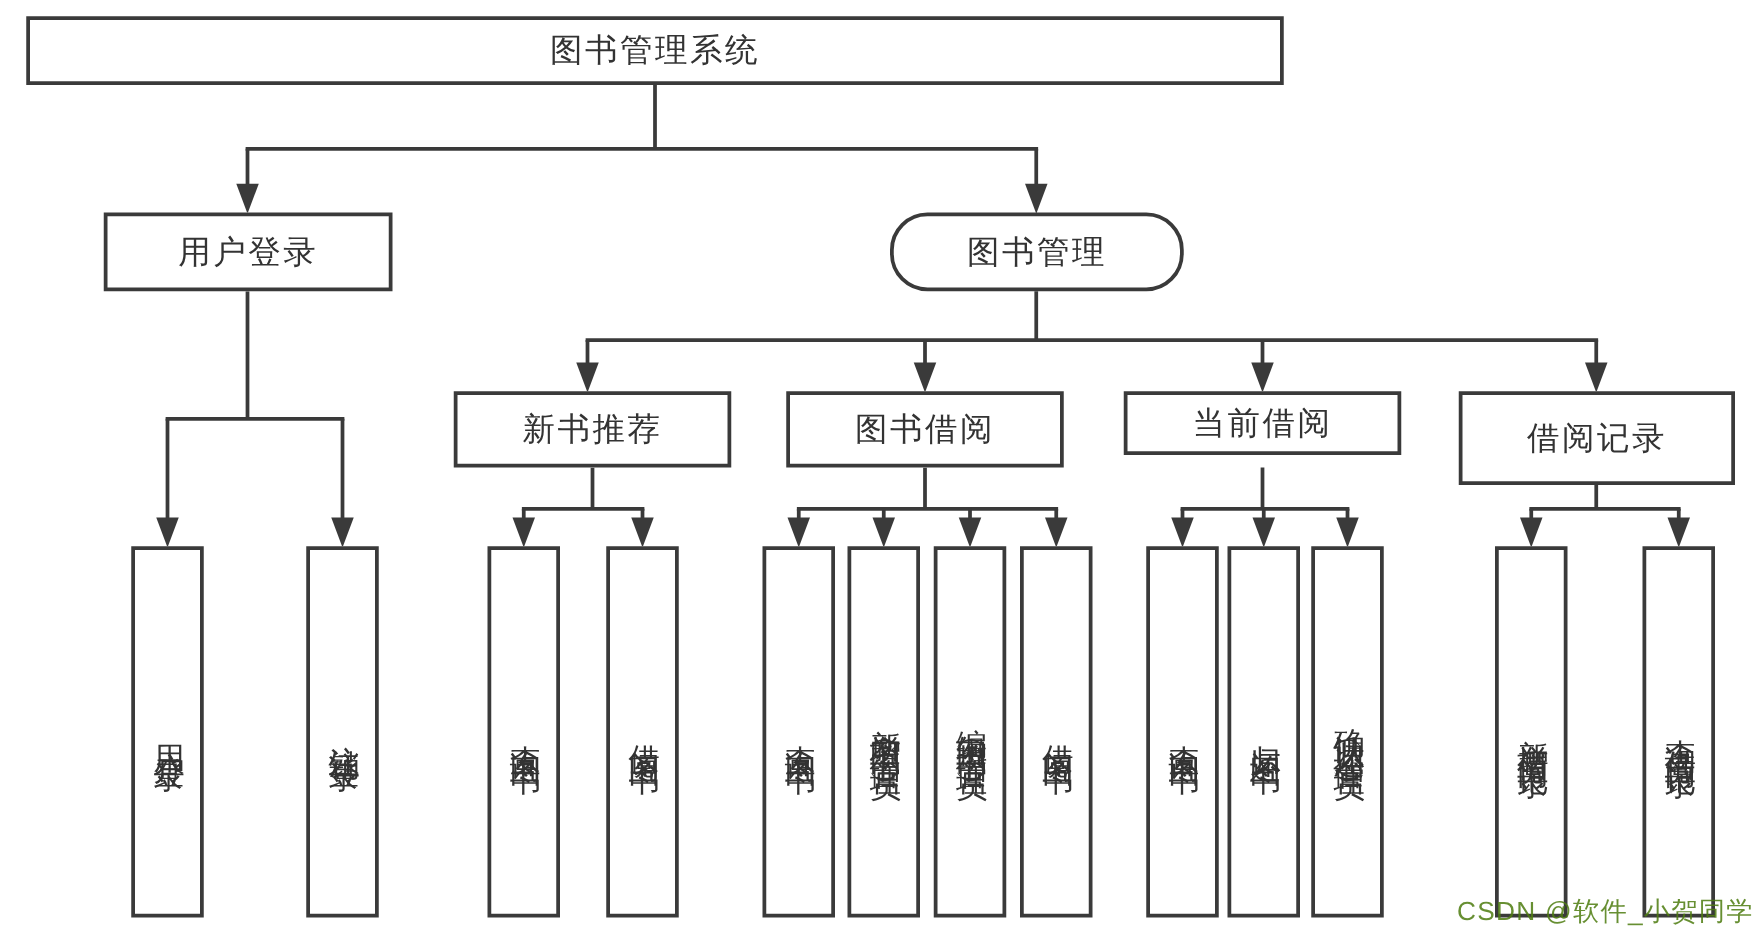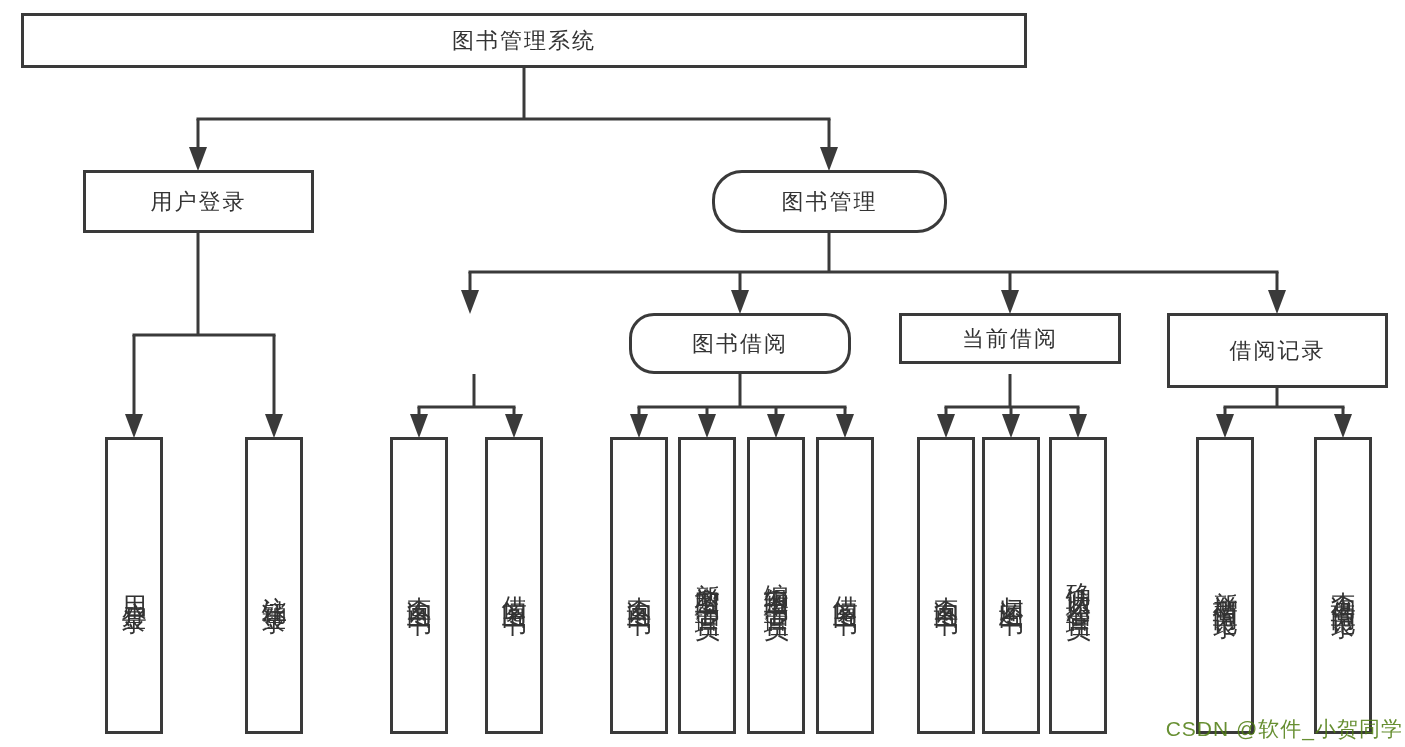--- a/index.html
+++ b/index.html
@@ -22,21 +22,21 @@
     background: #ffffff;
     border: 3px solid #3a3a3a;
     color: #333333;
     display: flex;
     align-items: center;
     justify-content: center;
     text-align: center;
     z-index: 2;
   }
   .h-label {
-    font-size: 22px;
+    font-size: 26px;
     letter-spacing: 2px;
     white-space: nowrap;
   }
   .leaf {
     writing-mode: vertical-rl;
     text-orientation: mixed;
     font-size: 25px;
     letter-spacing: 5px;
     line-height: 1.1;
   }
@@ -124,21 +124,22 @@
       <polygon points="1216,414 1234,414 1225,438"></polygon>
       <polygon points="1334,414 1352,414 1343,438"></polygon>
     </g>
   </svg>
 
   <div class="box h-label" style="left:21px; top:13px; width:1006px; height:55px;">图书管理系统</div>
 
   <div class="box h-label" style="left:83px; top:170px; width:231px; height:63px;">用户登录</div>
   <div class="box h-label" style="left:712px; top:170px; width:235px; height:63px;border-radius:30px;">图书管理</div>
 
-  <div class="box h-label" style="left:629px; top:313px; width:222px; height:61px;border-radius:25px;">图书借阅</div>
+  <div class="box h-label" style="left:363px; top:313px; width:222px; height:61px;">新书推荐</div>
+  <div class="box h-label" style="left:629px; top:313px; width:222px; height:61px;">图书借阅</div>
   <div class="box h-label" style="left:899px; top:313px; width:222px; height:51px;">当前借阅</div>
   <div class="box h-label" style="left:1167px; top:313px; width:221px; height:75px;">借阅记录</div>
 
   <div class="box leaf" style="left:105px; top:437px; width:58px; height:297px;">用户登录</div>
   <div class="box leaf" style="left:245px; top:437px; width:58px; height:297px;">注销登录</div>
 
   <div class="box leaf" style="left:390px; top:437px; width:58px; height:297px;">查询图书</div>
   <div class="box leaf" style="left:485px; top:437px; width:58px; height:297px;">借阅图书</div>
 
   <div class="box leaf" style="left:610px; top:437px; width:58px; height:297px;">查询图书</div>

